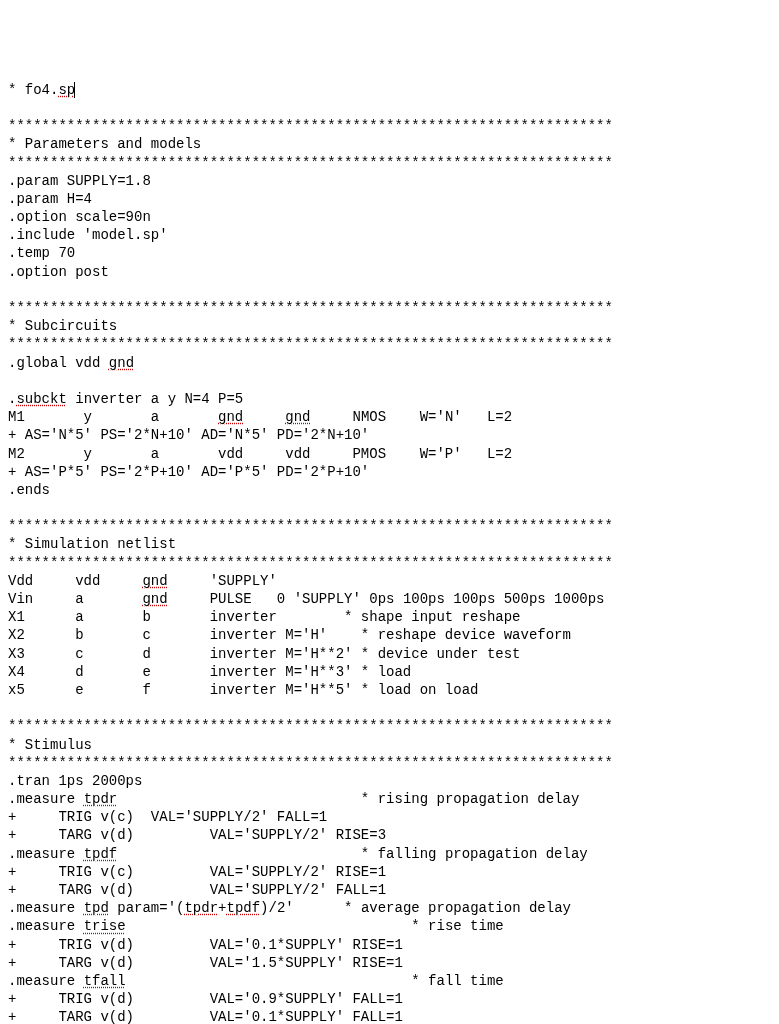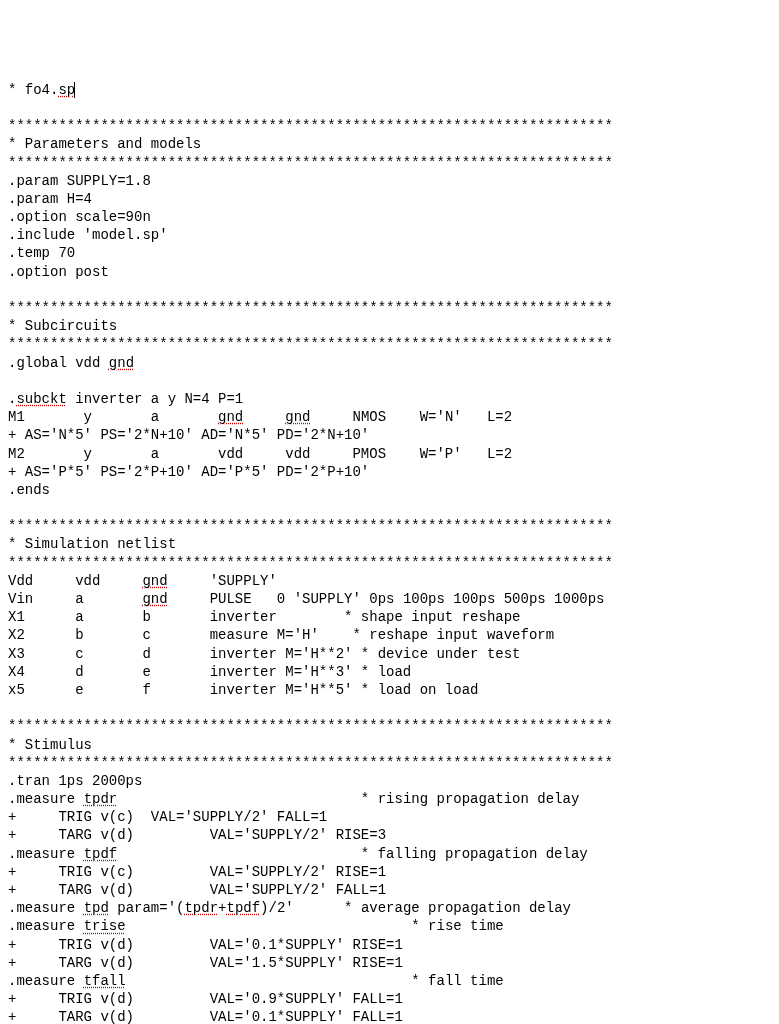--- a/index.html
+++ b/index.html
@@ -42,34 +42,34 @@
 <span>.option scale=90n</span>
 <span>.include 'model.sp'</span>
 <span>.temp 70</span>
 <span>.option post</span>
 <span></span>
 <span>************************************************************************</span>
 <span>* Subcircuits</span>
 <span>************************************************************************</span>
 <span><span>.global vdd </span><span class="spell">gnd</span></span>
 <span></span>
-<span><span>.</span><span class="spell">subckt</span><span> inverter a y N=4 P=1</span></span>
+<span><span>.</span><span class="spell">subckt</span><span> inverter a y N=4 P=5</span></span>
 <span><span>M1       y       a       </span><span class="spell">gnd</span><span>     </span><span class="spell">gnd</span><span>     NMOS    W='N'   L=2</span></span>
 <span>+ AS='N*5' PS='2*N+10' AD='N*5' PD='2*N+10'</span>
 <span>M2       y       a       vdd     vdd     PMOS    W='P'   L=2</span>
 <span>+ AS='P*5' PS='2*P+10' AD='P*5' PD='2*P+10'</span>
 <span>.ends</span>
 <span></span>
 <span>************************************************************************</span>
 <span>* Simulation netlist</span>
 <span>************************************************************************</span>
 <span><span>Vdd     vdd     </span><span class="spell">gnd</span><span>     'SUPPLY'</span></span>
 <span><span>Vin     a       </span><span class="spell">gnd</span><span>     PULSE   0 'SUPPLY' 0ps 100ps 100ps 500ps 1000ps</span></span>
 <span>X1      a       b       inverter        * shape input reshape</span>
-<span>X2      b       c       measure M='H'    * reshape input waveform</span>
+<span>X2      b       c       inverter M='H'    * reshape device waveform</span>
 <span>X3      c       d       inverter M='H**2' * device under test</span>
 <span>X4      d       e       inverter M='H**3' * load</span>
 <span>x5      e       f       inverter M='H**5' * load on load</span>
 <span></span>
 <span>************************************************************************</span>
 <span>* Stimulus</span>
 <span>************************************************************************</span>
 <span>.tran 1ps 2000ps</span>
 <span><span>.measure </span><span class="spell">tpdr</span><span>                             * rising propagation delay</span></span>
 <span>+     TRIG v(c)  VAL='SUPPLY/2' FALL=1</span>

